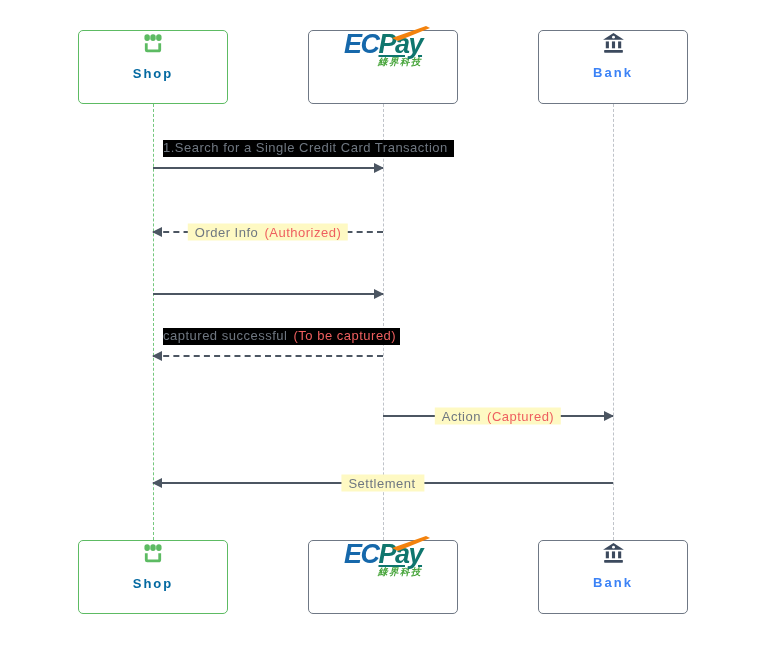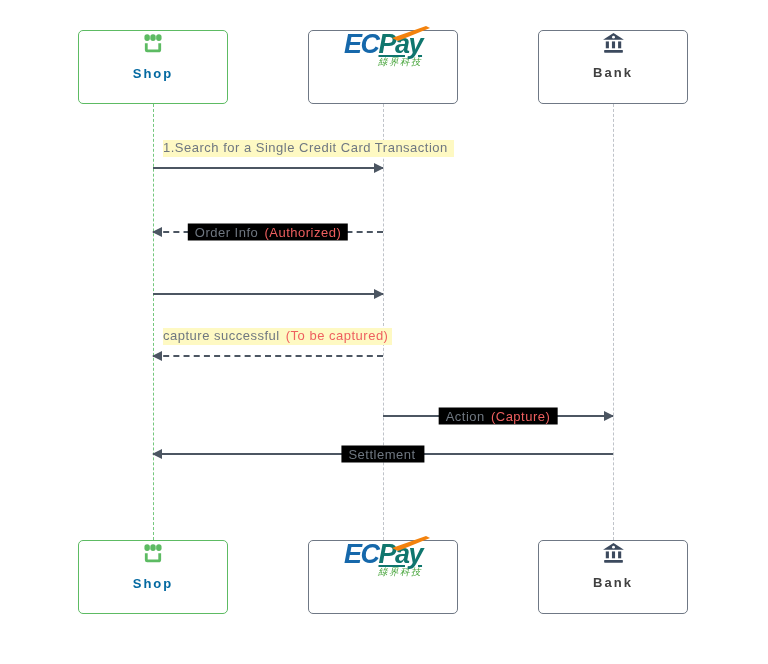--- a/index.html
+++ b/index.html
@@ -11,41 +11,41 @@
   .lifeline{position:absolute;top:104px;height:436px;width:0;border-left:1px dashed #bfc3c9;}
   .lifeline.green{border-left:1px dashed #74c77d;}
   
   .actor{
     position:absolute;width:150px;height:74px;background:#fff;
     border:1.5px solid #6f7885;border-radius:5px;
     display:flex;flex-direction:column;align-items:center;justify-content:flex-start;gap:5px;
     box-sizing:border-box;
   }
   .actor.shop{border-color:#5dbb63;}
-  .actor-label{font-size:13px;font-weight:700;letter-spacing:2px;color:#404040;}
+  .actor-label{font-size:13px;font-weight:700;letter-spacing:2px;color:#3b82f6;}
   .actor.shop .actor-label{color:#0369a1;}
   
   .logo{display:flex;flex-direction:column;align-items:center;line-height:1;}
   .logo-row{position:relative;font-style:italic;font-weight:800;font-size:27px;letter-spacing:-1.5px;display:flex;}
   .logo-ec{color:#1668ab;}
   .logo-pay{color:#0f766e;text-decoration:underline;}
   .swoosh{position:absolute;right:-10px;top:-5px;}
-  .logo-sub{color:#47a53b;font-size:9.5px;font-weight:400;font-style:italic;letter-spacing:1.5px;margin-top:-1px;margin-left:34px;}
+  .logo-sub{color:#47a53b;font-size:9.5px;font-weight:700;font-style:italic;letter-spacing:1.5px;margin-top:-1px;margin-left:34px;}
   
   .msg{position:absolute;font-size:13px;color:#6f7781;letter-spacing:0.5px;}
   .line{position:absolute;left:0;right:0;height:0;}
   .line.solid{border-top:2px solid #4c5662;}
   .line.dashed{border-top:2px dashed #4c5662;}
   .ah-right{position:absolute;right:-1px;width:0;height:0;
     border-top:5px solid transparent;border-bottom:5px solid transparent;border-left:10px solid #4c5662;}
   .ah-left{position:absolute;left:-1px;width:0;height:0;
     border-top:5px solid transparent;border-bottom:5px solid transparent;border-right:10px solid #4c5662;}
-  .above-label{position:absolute;top:0;left:10px;white-space:nowrap;background:#fef9c3;padding:0 4px 2px 0;}
+  .above-label{position:absolute;top:0;left:10px;white-space:nowrap;background:#000000;padding:0 4px 2px 0;}
   .inline-label{position:absolute;left:50%;top:11px;transform:translate(-50%,-50%);
-    white-space:nowrap;background:#000000;padding:0 7px;line-height:17px;}
+    white-space:nowrap;background:#fef9c3;padding:0 7px;line-height:17px;}
   .red{color:#ee5f5f;padding-left:2px;}
 </style>
 </head>
 <body>
 
 <div class="canvas">
 
   <div class="lifeline green" style="left:152.5px"></div>
   <div class="lifeline" style="left:382.5px"></div>
   <div class="lifeline" style="left:612.5px"></div>
@@ -61,32 +61,32 @@
     <div class="ah-left" style="top:6px"></div>
     <div class="inline-label"><span>Order Info </span><span class="red">(Authorized)</span></div>
   </div>
 
   <div class="msg" style="left:153px;top:283px;width:230px;height:22px;">
     <div class="line solid" style="top:10px"></div>
     <div class="ah-right" style="top:6px"></div>
   </div>
 
   <div class="msg" style="left:153px;top:328px;width:230px;height:40px;">
-    <div class="above-label"><span>capture successful </span><span class="red">(To be captured)</span></div>
+    <div class="above-label"><span>captured successful </span><span class="red">(To be captured)</span></div>
     <div class="line dashed" style="top:27px"></div>
     <div class="ah-left" style="top:23px"></div>
   </div>
 
   <div class="msg" style="left:383px;top:405px;width:230px;height:22px;">
     <div class="line solid" style="top:10px"></div>
     <div class="ah-right" style="top:6px"></div>
-    <div class="inline-label"><span>Action </span><span class="red">(Capture)</span></div>
+    <div class="inline-label"><span>Action </span><span class="red">(Captured)</span></div>
   </div>
 
-  <div class="msg" style="left:153px;top:443px;width:460px;height:22px;">
+  <div class="msg" style="left:153px;top:472px;width:460px;height:22px;">
     <div class="line solid" style="top:10px"></div>
     <div class="ah-left" style="top:6px"></div>
     <div class="inline-label"><span>Settlement</span><span class="red"></span></div>
   </div>
 
   <div class="actor shop" style="left:78px;top:30px;">
     <span>
       <svg width="26" height="26" viewBox="0 0 24 24" fill="#5dbb63">
         <rect x="4.1" y="3" width="5" height="6.2" rx="2.4"></rect>
         <rect x="9.5" y="3" width="5" height="6.2" rx="2.4"></rect>

